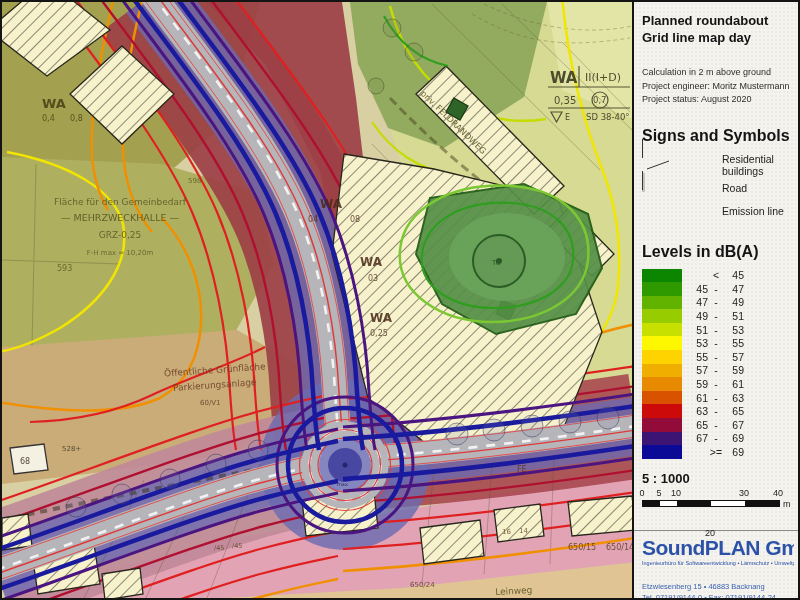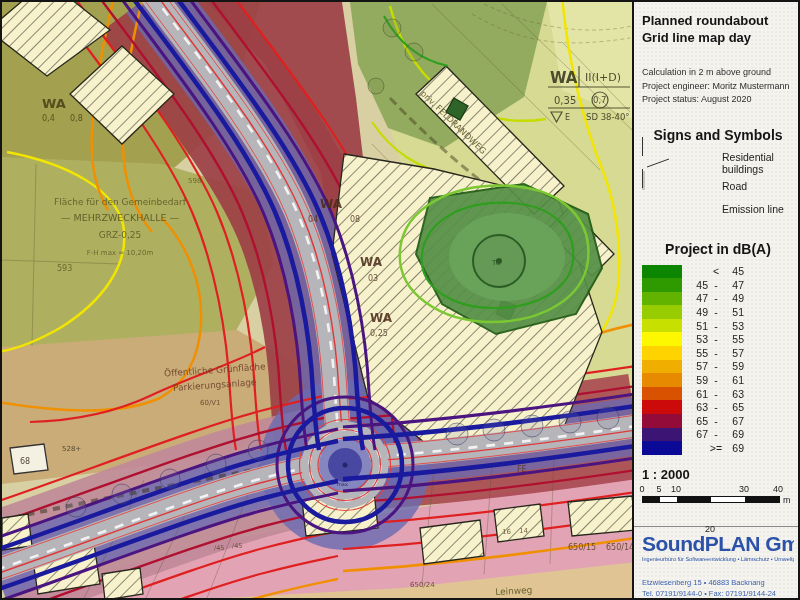--- a/index.html
+++ b/index.html
@@ -5,21 +5,21 @@
   html,body{margin:0;padding:0;background:#888;}
   .frame{position:relative;width:800px;height:600px;box-sizing:border-box;border:2px solid #141414;
          background:#fbfaf7;overflow:hidden;font-family:"Liberation Sans",sans-serif;}
   .map-area{position:absolute;left:0;top:0;width:630px;height:596px;overflow:hidden;}
   .panel{position:absolute;left:630px;top:0;width:166px;height:596px;box-sizing:border-box;
          border-left:2px solid #141414;background:#f5f3ee;
          background-image:radial-gradient(rgba(0,0,0,0.035) 1px,transparent 1px);background-size:4px 4px;
          padding:10px 4px 0 8px;overflow:hidden;}
   .p-title{font-size:13px;font-weight:bold;color:#141414;line-height:17px;}
   .p-meta{margin-top:20px;font-size:9px;color:#2e2e2e;line-height:13.5px;white-space:nowrap;overflow:hidden;}
-  .p-h{margin:20px 0 0 0;font-size:14px;font-weight:bold;color:#141414;text-align:center;}
+  .p-h{margin:20px 0 0 0;font-size:16px;font-weight:bold;color:#141414;}
   .signs{margin-top:9px;}
   .sign-row{display:flex;align-items:center;height:23px;}
   .sign-ic{width:44px;flex:0 0 44px;position:relative;}
   .sign-lb{font-size:10.5px;color:#222;margin-left:36px;}
   .ic-res{width:32px;height:14px;background:#f8f3cb;border:1px solid #333;box-shadow:2px 2px 0 #c8c4bc;position:relative;overflow:hidden;}
   .ic-res svg{display:block;}
   .ic-road{width:38px;height:10px;background:#b2b2b2;position:relative;box-shadow:1px 1px 0 #d0cdc6;}
   .ic-road .rl{position:absolute;left:0;right:0;top:4px;height:2px;background:#c13c34;}
   .ic-emis{width:38px;height:2px;background:#c6503c;}
   .ic-surf{width:38px;height:9px;background:#b4b4b4;box-shadow:1px 1px 0 #d0cdc6;}
@@ -301,21 +301,21 @@
         <span class="sign-lb">Road</span>
       </div>
       <div class="sign-row">
         <span class="sign-ic">
           <span class="ic-emis"></span>
         </span>
         <span class="sign-lb">Emission line</span>
       </div>
     </div>
 
-    <div class="p-h">Project in dB(A)</div>
+    <div class="p-h">Levels in dB(A)</div>
     <div class="levels">
         <div class="level-row">
           <span class="level-sw" style="background: rgb(12, 133, 0);"></span>
           <span class="level-lo"></span>
           <span class="level-op">&lt;</span>
           <span class="level-hi">45</span>
         </div>
         <div class="level-row">
           <span class="level-sw" style="background: rgb(47, 153, 0);"></span>
           <span class="level-lo">45</span>
@@ -389,21 +389,21 @@
           <span class="level-hi">69</span>
         </div>
         <div class="level-row">
           <span class="level-sw" style="background: rgb(10, 10, 150);"></span>
           <span class="level-lo"></span>
           <span class="level-op">&gt;=</span>
           <span class="level-hi">69</span>
         </div>
       </div>
 
-    <div class="map-scale">1 : 2000</div>
+    <div class="map-scale">5 : 1000</div>
     <div class="scalebar">
       <div class="sb-ticks">
           <span style="left: 0%;">0</span>
           <span style="left: 12.5%;">5</span>
           <span style="left: 25%; text-align: center;">10</span>
           <span style="left: 50%; margin-top: 40px;">20</span>
           <span style="left: 75%;">30</span>
           <span style="left: 100%;">40</span>
         </div>
       <div class="sb-bar">

